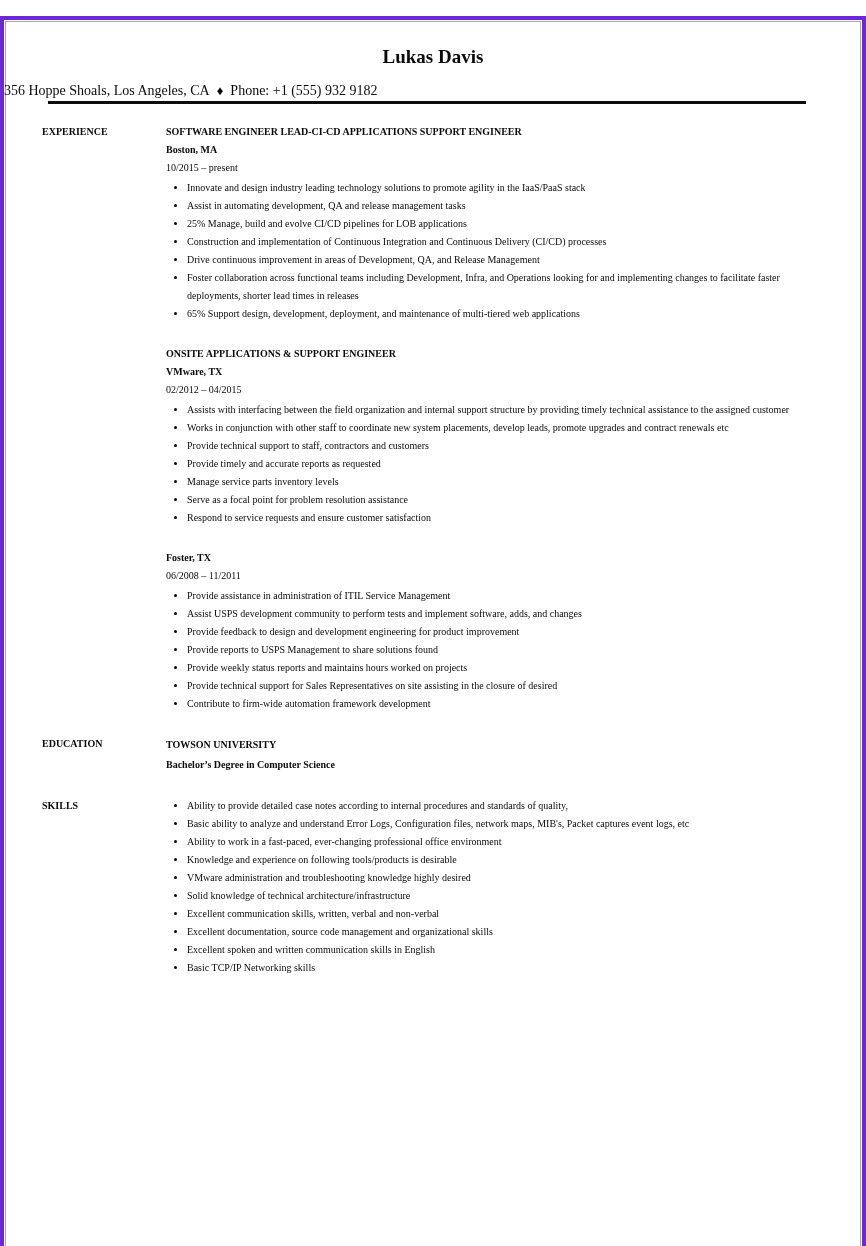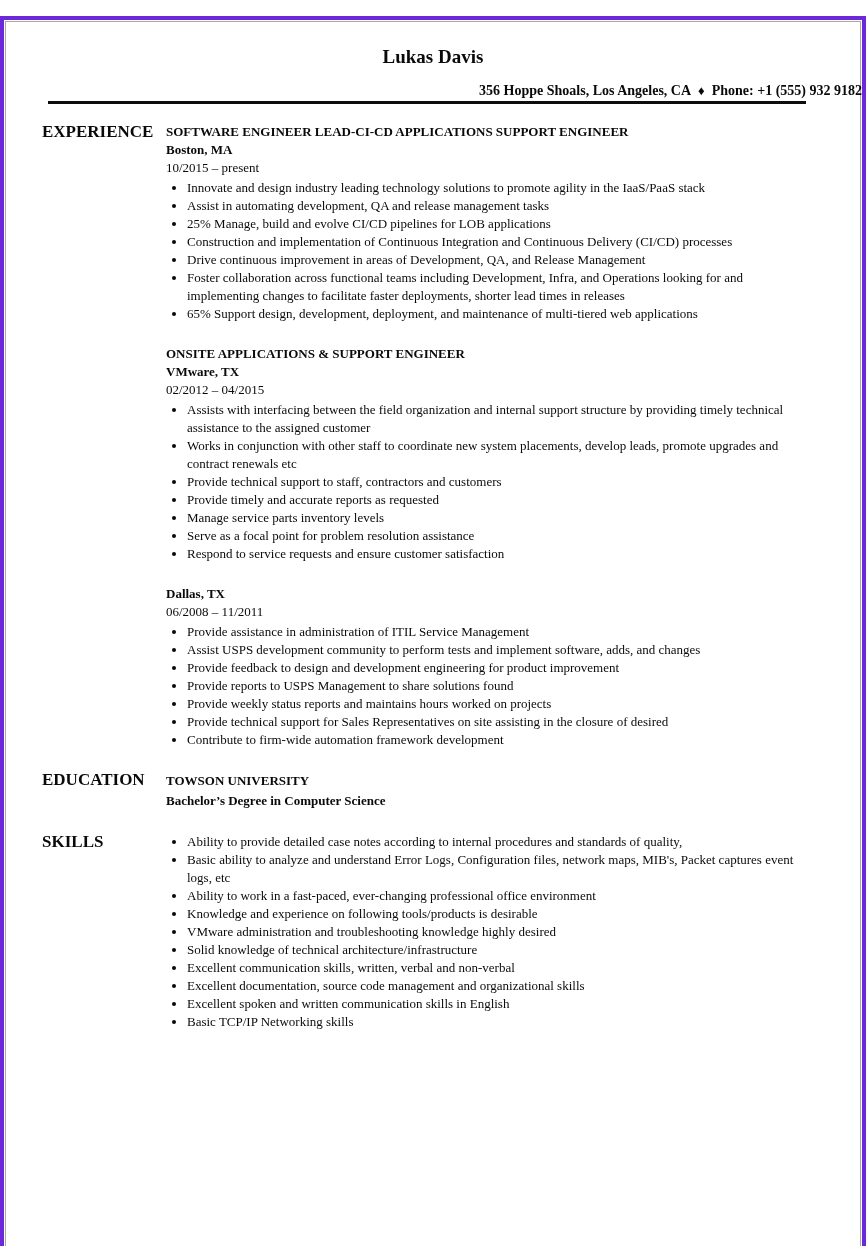--- a/index.html
+++ b/index.html
@@ -22,48 +22,48 @@
   
   .name {
     padding-top: 26px;
     text-align: center;
     font-size: 19px;
     font-weight: bold;
     line-height: 21px;
   }
   .contact {
     margin-top: 15px;
-    text-align: right;
+    text-align: left;
     font-size: 14px;
-    font-weight: bold;
+    font-weight: normal;
     line-height: 17px;
     white-space: nowrap;
   }
   .contact .sep {
     display: inline-block;
     margin: 0 7px;
     font-size: 13px;
   }
   .rule {
     height: 3px;
     background: #0d0d0d;
     margin: 2px 56px 0 44px;
   }
   
   .content {
     display: grid;
     grid-template-columns: 124px 1fr;
     padding: 19px 48px 0 38px;
   }
   .label-col {
-    font-size: 17px;
+    font-size: 10px;
     font-weight: bold;
     line-height: 18px;
   }
-  .body-col { font-size: 13px; line-height: 18px; }
+  .body-col { font-size: 10px; line-height: 18px; }
   .body-col.gap { margin-bottom: 22px; }
   
   .job { margin-bottom: 22px; }
   .job:last-child { margin-bottom: 0; }
   .job-title, .job-location { font-weight: bold; line-height: 18px; }
   .job-dates { line-height: 18px; }
   ul.bullets {
     margin-top: 2px;
     padding-left: 21px;
     list-style: disc outside;
@@ -112,21 +112,21 @@
           <li>Works in conjunction with other staff to coordinate new system placements, develop leads, promote upgrades and contract renewals etc</li>
           <li>Provide technical support to staff, contractors and customers</li>
           <li>Provide timely and accurate reports as requested</li>
           <li>Manage service parts inventory levels</li>
           <li>Serve as a focal point for problem resolution assistance</li>
           <li>Respond to service requests and ensure customer satisfaction</li>
         </ul>
       </div>
 
       <div class="job">
-        <div class="job-location">Dallas, TX</div>
+        <div class="job-location">Foster, TX</div>
         <div class="job-dates">06/2008 – 11/2011</div>
         <ul class="bullets">
           <li>Provide assistance in administration of ITIL Service Management</li>
           <li>Assist USPS development community to perform tests and implement software, adds, and changes</li>
           <li>Provide feedback to design and development engineering for product improvement</li>
           <li>Provide reports to USPS Management to share solutions found</li>
           <li>Provide weekly status reports and maintains hours worked on projects</li>
           <li>Provide technical support for Sales Representatives on site assisting in the closure of desired</li>
           <li>Contribute to firm-wide automation framework development</li>
         </ul>

